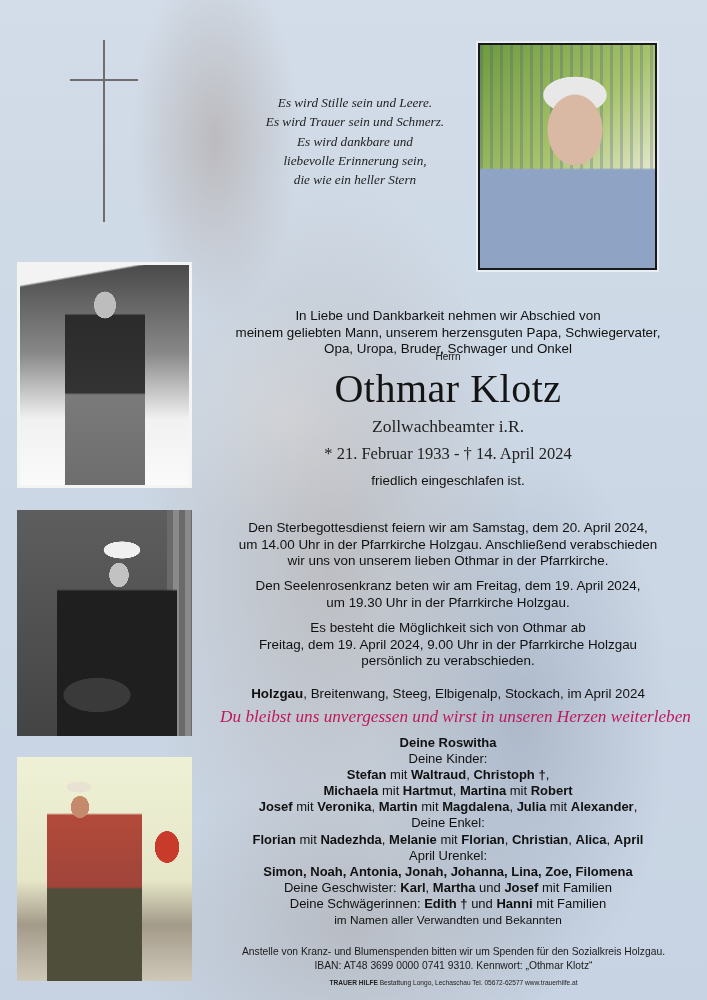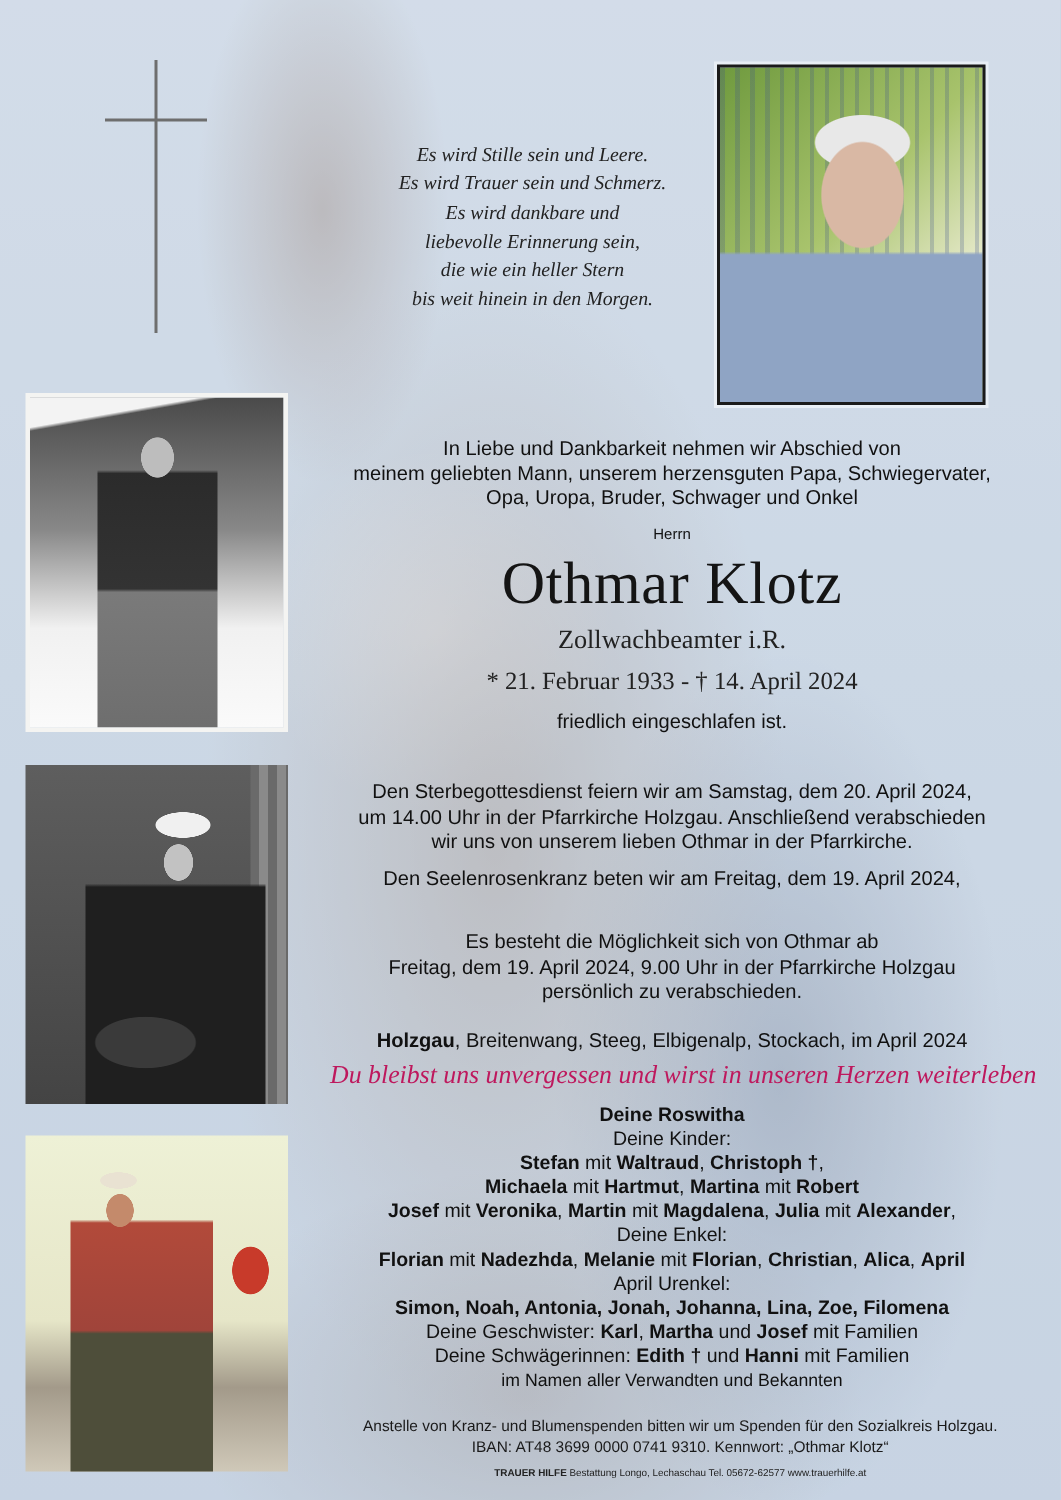--- a/index.html
+++ b/index.html
@@ -68,21 +68,21 @@
         radial-gradient(ellipse 20px 26px at 150px 90px, #c83a2a 60%, rgba(0,0,0,0) 62%),
         linear-gradient(180deg, #eef1d6 0%, #e6e6c8 55%, #a39a8a 75%, #cfc8b8 100%);
     }
     .photo-frame-white { border: 3px solid #f4f4f2; box-sizing: border-box; }
 
     .main {
       position: absolute; left: 208px; width: 480px; text-align: center;
     }
     .sans { font-family: "Liberation Sans", sans-serif; font-size: 13.4px; line-height: 16.6px; }
 
-    .intro { top: 291px; }
+    .intro { top: 308px; }
     .herrn { position: absolute; left: 208px; top: 351px; width: 480px; text-align: center; font-size: 10px; }
     .name { position: absolute; left: 208px; top: 366px; width: 480px; text-align: center;
       font-family: "Liberation Serif", serif; font-size: 40px; line-height: 46px; letter-spacing: 0.5px; color: #141414; }
     .title { position: absolute; left: 208px; top: 416px; width: 480px; text-align: center;
       font-family: "Liberation Serif", serif; font-size: 17.5px; color: #222; }
     .dates { position: absolute; left: 208px; top: 444px; width: 480px; text-align: center;
       font-family: "Liberation Serif", serif; font-size: 16.5px; color: #222; }
     .age { top: 473px; }
     .service { top: 520px; }
     .rosary { top: 578px; }
@@ -110,21 +110,20 @@
   <div class="v"></div>
   <div class="h"></div>
 </div>
 
 <div class="poem">
   <div>Es wird Stille sein und Leere.</div>
   <div>Es wird Trauer sein und Schmerz.</div>
   <div>Es wird dankbare und</div>
   <div>liebevolle Erinnerung sein,</div>
   <div>die wie ein heller Stern</div>
-  <div>bis weit hinein in den Morgen.</div>
 </div>
 
 <div class="photo portrait" title="Portrait of Othmar Klotz in checked shirt"></div>
 <div class="photo bw1 photo-frame-white" title="Black and white photo with skis"></div>
 <div class="photo bw2" title="Black and white photo with guitar and hat"></div>
 <div class="photo color2" title="Color photo hiking in the mountains"></div>
 
 <div class="main sans intro" style="position:absolute;">
   <div>In Liebe und Dankbarkeit nehmen wir Abschied von</div>
   <div>meinem geliebten Mann, unserem herzensguten Papa, Schwiegervater,</div>
@@ -141,20 +140,21 @@
 </div>
 
 <div class="main sans service" style="position:absolute;">
   <div>Den Sterbegottesdienst feiern wir am Samstag, dem 20. April 2024,</div>
   <div>um 14.00 Uhr in der Pfarrkirche Holzgau. Anschließend verabschieden</div>
   <div>wir uns von unserem lieben Othmar in der Pfarrkirche.</div>
 </div>
 
 <div class="main sans rosary" style="position:absolute;">
   <div>Den Seelenrosenkranz beten wir am Freitag, dem 19. April 2024,</div>
+  <div>um 19.30 Uhr in der Pfarrkirche Holzgau.</div>
 </div>
 
 <div class="main sans viewing" style="position:absolute;">
   <div>Es besteht die Möglichkeit sich von Othmar ab</div>
   <div>Freitag, dem 19. April 2024, 9.00 Uhr in der Pfarrkirche Holzgau</div>
   <div>persönlich zu verabschieden.</div>
 </div>
 
 <div class="main sans places" style="position:absolute;">
   <span class="b">Holzgau</span><span>, Breitenwang, Steeg, Elbigenalp, Stockach, im April 2024</span>

